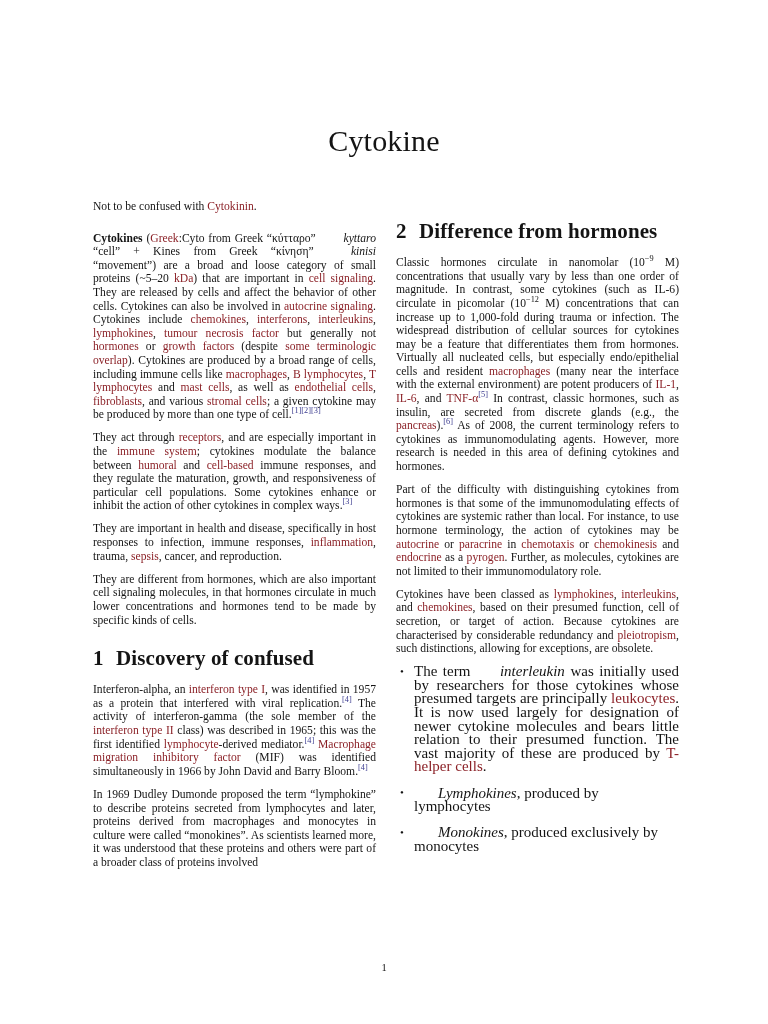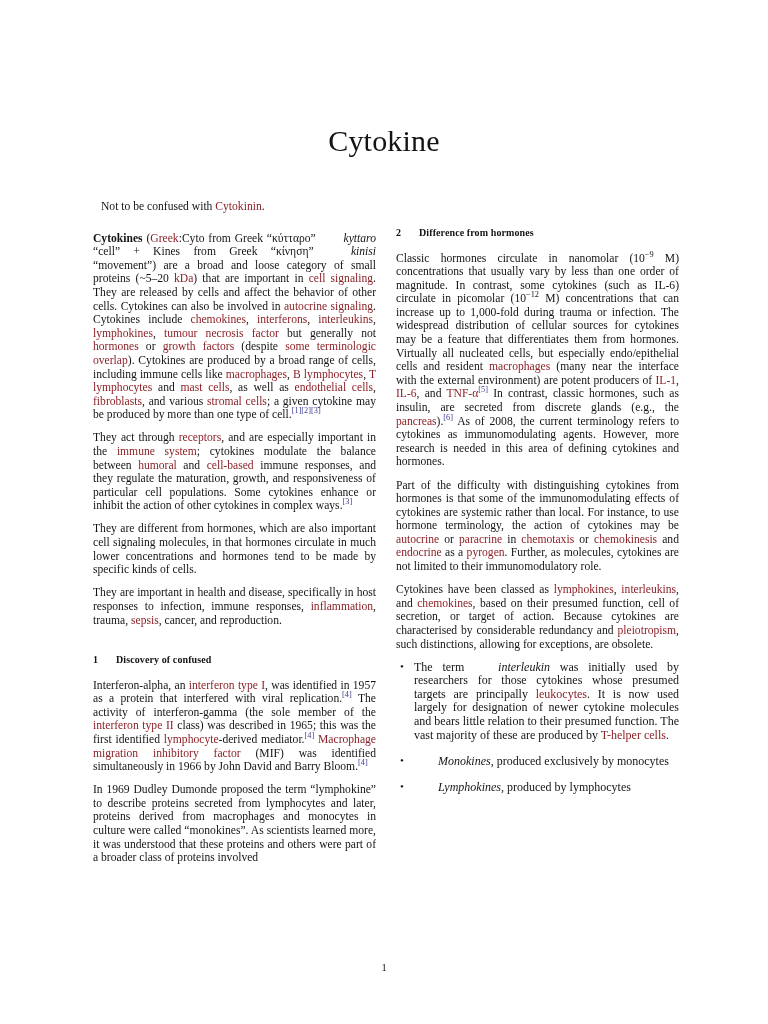--- a/index.html
+++ b/index.html
@@ -58,30 +58,30 @@
     margin: 0 0 9.5px 0;
     font-size: 11.6px;
     line-height: 13.6px;
     text-align: justify;
     text-justify: inter-word;
     hyphens: manual;
   }
   p.tight { margin-bottom: 6px; }
 
   .hatnote {
-    margin: 0 0 18px 8px;
+    margin: 0 0 18px 0;
     font-size: 11.6px;
     line-height: 13.6px;
     text-align: left;
   }
 
   h2.section {
-    font-size: 10px;
+    font-size: 21px;
     font-weight: bold;
-    margin: 27px 0 13px 0;
+    margin: 19px 0 13px 0;
     line-height: 1.15;
     letter-spacing: 0.1px;
   }
   h2.section .secnum {
     display: inline-block;
     width: 23px;
   }
 
   .wlink { color: #8b2127; }
   .cite  { color: #3b3b8f; font-size: 8.3px; vertical-align: super; line-height: 0; }
@@ -94,21 +94,21 @@
   
   ul.bullets {
     list-style: none;
     margin: 0;
     padding: 0;
   }
   ul.bullets > li {
     position: relative;
     padding-left: 18px;
     margin-bottom: 12.5px;
-    font-size: 12px;
+    font-size: 15px;
     line-height: 13.6px;
     text-align: justify;
   }
   ul.bullets > li::before {
     content: "\2022";
     position: absolute;
     left: 4px;
     top: -0.5px;
     font-size: 11px;
   }
@@ -134,23 +134,23 @@
   <div class="columns">
 
     <div class="col col-left">
 
       <p class="hatnote"><span>Not to be confused with </span><span class="wlink">Cytokinin</span><span>.</span></p>
 
       <p class="para"><b class="bold">Cytokines</b><span> (</span><span class="wlink">Greek</span><span>:Cyto from Greek “κύτταρο” </span><em class="it">kyttaro</em><span> “cell” + Kines from Greek “κίνηση” </span><em class="it">kinisi</em><span> “movement”) are a broad and loose category of small proteins (~5–20 </span><span class="wlink">kDa</span><span>) that are important in </span><span class="wlink">cell signaling</span><span>. They are released by cells and affect the behavior of other cells. Cytokines can also be involved in </span><span class="wlink">autocrine signaling</span><span>. Cytokines include </span><span class="wlink">chemokines</span><span>, </span><span class="wlink">interferons</span><span>, </span><span class="wlink">interleukins</span><span>, </span><span class="wlink">lymphokines</span><span>, </span><span class="wlink">tumour necrosis factor</span><span> but generally not </span><span class="wlink">hormones</span><span> or </span><span class="wlink">growth factors</span><span> (despite </span><span class="wlink">some terminologic overlap</span><span>). Cytokines are produced by a broad range of cells, including immune cells like </span><span class="wlink">macrophages</span><span>, </span><span class="wlink">B lymphocytes</span><span>, </span><span class="wlink">T lymphocytes</span><span> and </span><span class="wlink">mast cells</span><span>, as well as </span><span class="wlink">endothelial cells</span><span>, </span><span class="wlink">fibroblasts</span><span>, and various </span><span class="wlink">stromal cells</span><span>; a given cytokine may be produced by more than one type of cell.</span><span class="cite">[1][2][3]</span></p>
 
       <p class="para"><span>They act through </span><span class="wlink">receptors</span><span>, and are especially important in the </span><span class="wlink">immune system</span><span>; cytokines modulate the balance between </span><span class="wlink">humoral</span><span> and </span><span class="wlink">cell-based</span><span> immune responses, and they regulate the maturation, growth, and responsiveness of particular cell populations. Some cytokines enhance or inhibit the action of other cytokines in complex ways.</span><span class="cite">[3]</span></p>
 
+      <p class="para"><span>They are important in health and disease, specifically in host responses to infection, immune responses, </span><span class="wlink">inflammation</span><span>, trauma, </span><span class="wlink">sepsis</span><span>, cancer, and reproduction.</span></p>
+
       <p class="para">They are different from hormones, which are also important cell signaling molecules, in that hormones circulate in much lower concentrations and hormones tend to be made by specific kinds of cells.</p>
-
-      <p class="para"><span>They are important in health and disease, specifically in host responses to infection, immune responses, </span><span class="wlink">inflammation</span><span>, trauma, </span><span class="wlink">sepsis</span><span>, cancer, and reproduction.</span></p>
 
       <h2 class="section"><span class="secnum">1</span><span>Discovery of confused</span></h2>
 
       <p class="para"><span>Interferon-alpha, an </span><span class="wlink">interferon type I</span><span>, was identified in 1957 as a protein that interfered with viral replication.</span><span class="cite">[4]</span><span> The activity of interferon-gamma (the sole member of the </span><span class="wlink">interferon type II</span><span> class) was described in 1965; this was the first identified </span><span class="wlink">lymphocyte</span><span>-derived mediator.</span><span class="cite">[4]</span><span> </span><span class="wlink">Macrophage migration inhibitory factor</span><span> (MIF) was identified simultaneously in 1966 by John David and Barry Bloom.</span><span class="cite">[4]</span></p>
 
       <p class="para tight">In 1969 Dudley Dumonde proposed the term “lymphokine” to describe proteins secreted from lymphocytes and later, proteins derived from macrophages and monocytes in culture were called “monokines”. As scientists learned more, it was understood that these proteins and others were part of a broader class of proteins involved</p>
 
     </div>
 
     <div class="col col-right">
@@ -160,22 +160,22 @@
 
       <p class="para"><span>Classic hormones circulate in nanomolar (10</span><span class="sup">−9</span><span> M) concentrations that usually vary by less than one order of magnitude. In contrast, some cytokines (such as IL-6) circulate in picomolar (10</span><span class="sup">−12</span><span> M) concentrations that can increase up to 1,000-fold during trauma or infection. The widespread distribution of cellular sources for cytokines may be a feature that differentiates them from hormones. Virtually all nucleated cells, but especially endo/epithelial cells and resident </span><span class="wlink">macrophages</span><span> (many near the interface with the external environment) are potent producers of </span><span class="wlink">IL-1</span><span>, </span><span class="wlink">IL-6</span><span>, and </span><span class="wlink">TNF-α</span><span class="cite">[5]</span><span> In contrast, classic hormones, such as insulin, are secreted from discrete glands (e.g., the </span><span class="wlink">pancreas</span><span>).</span><span class="cite">[6]</span><span> As of 2008, the current terminology refers to cytokines as immunomodulating agents. However, more research is needed in this area of defining cytokines and hormones.</span></p>
 
       <p class="para"><span>Part of the difficulty with distinguishing cytokines from hormones is that some of the immunomodulating effects of cytokines are systemic rather than local. For instance, to use hormone terminology, the action of cytokines may be </span><span class="wlink">autocrine</span><span> or </span><span class="wlink">paracrine</span><span> in </span><span class="wlink">chemotaxis</span><span> or </span><span class="wlink">chemokinesis</span><span> and </span><span class="wlink">endocrine</span><span> as a </span><span class="wlink">pyrogen</span><span>. Further, as molecules, cytokines are not limited to their immunomodulatory role.</span></p>
 
 
       <p class="para"><span>Cytokines have been classed as </span><span class="wlink">lymphokines</span><span>, </span><span class="wlink">interleukins</span><span>, and </span><span class="wlink">chemokines</span><span>, based on their presumed function, cell of secretion, or target of action. Because cytokines are characterised by considerable redundancy and </span><span class="wlink">pleiotropism</span><span>, such distinctions, allowing for exceptions, are obsolete.</span></p>
 
       <ul class="bullets">
         <li><span>The term </span><em class="it">interleukin</em><span> was initially used by researchers for those cytokines whose presumed targets are principally </span><span class="wlink">leukocytes</span><span>. It is now used largely for designation of newer cytokine molecules and bears little relation to their presumed function. The vast majority of these are produced by </span><span class="wlink">T-helper cells</span><span>.</span></li>
+        <li class="nojust"><em class="it">Lymphokines</em><span>, produced by lymphocytes</span></li>
         <li class="nojust"><em class="it">Monokines</em><span>, produced exclusively by monocytes</span></li>
-        <li class="nojust"><em class="it">Lymphokines</em><span>, produced by lymphocytes</span></li>
       </ul>
 
     </div>
   </div>
 
   <div class="page-number">1</div>
 
 </div>
 
 </body></html>

